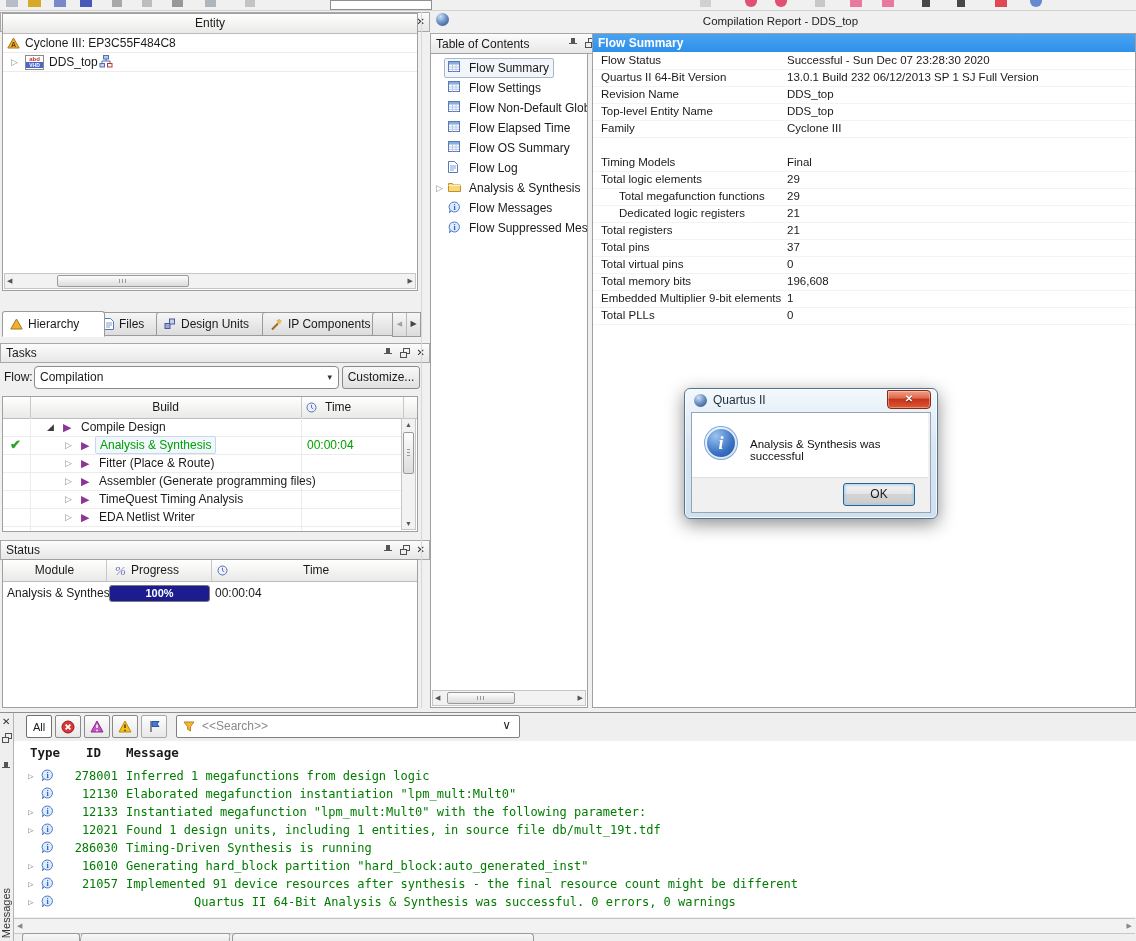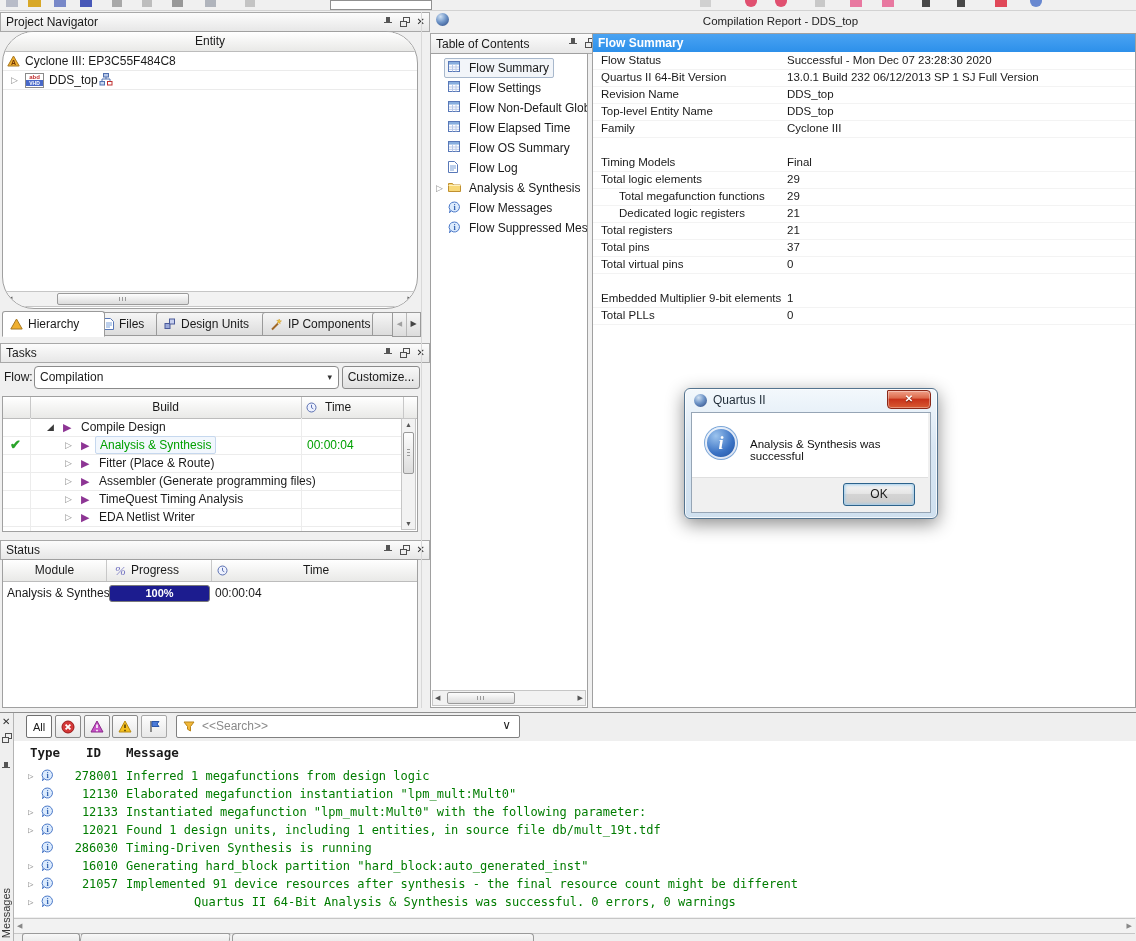--- a/index.html
+++ b/index.html
@@ -95,21 +95,21 @@
   </div>
 
   <div class="dockhdr" style="left:0;top:12px;width:418px;height:18px;">
     <span>Project Navigator</span>
     <span class="hicons">
       <span class="pin-i"></span>
       <span class="float-i"></span>
       <span class="close-i">✕</span>
     </span>
   </div>
-  <div class="whitebox" style="left:2px;top:31px;width:414px;height:276px;border-radius:32px;">
+  <div class="whitebox" style="left:2px;top:13px;width:414px;height:276px;">
     <div class="gridhdr" style="left:0;top:0;right:0;height:19px;text-align:center;line-height:19px;">
       <span>Entity</span>
     </div>
     <div class="abs" style="left:0;top:20px;right:0;height:18px;border-bottom:1px solid #ebebeb;">
       <svg class="abs" style="left:4px;top:3px;" width="13" height="12" viewBox="0 0 13 12">
         <path d="M6.5 1 12.2 11H.8z" fill="#f0b030" stroke="#a87820"></path>
         <text x="6.5" y="10" font-size="7" text-anchor="middle" fill="#703808" font-weight="bold">A</text>
       </svg>
       <span class="task-label" style="left:22px;">Cyclone III: EP3C55F484C8</span>
     </div>
@@ -361,21 +361,21 @@
       <span class="sb-arrow" style="right:2px;top:3px;">▶</span>
     </div>
   </div>
 
   <div class="whitebox" style="left:592px;top:33px;width:542px;height:673px;">
     <div class="abs" style="left:0;top:0;right:0;height:18px;background:linear-gradient(#4aa3f2,#2d90ea);">
       <span style="color:#fff;font-weight:bold;font-size:12px;line-height:18px;padding-left:5px;">Flow Summary</span>
     </div>
     <div class="fs-row" style="top:18px;">
       <span class="fs-label">Flow Status</span>
-      <span class="fs-value">Successful - Mon Dec 07 23:28:30 2020</span>
+      <span class="fs-value">Successful - Sun Dec 07 23:28:30 2020</span>
     </div>
     <div class="fs-row" style="top:35px;">
       <span class="fs-label">Quartus II 64-Bit Version</span>
       <span class="fs-value">13.0.1 Build 232 06/12/2013 SP 1 SJ Full Version</span>
     </div>
     <div class="fs-row" style="top:52px;">
       <span class="fs-label">Revision Name</span>
       <span class="fs-value">DDS_top</span>
     </div>
     <div class="fs-row" style="top:69px;">
@@ -406,20 +406,24 @@
       <span class="fs-label">Total registers</span>
       <span class="fs-value">21</span>
     </div>
     <div class="fs-row" style="top:205px;">
       <span class="fs-label">Total pins</span>
       <span class="fs-value">37</span>
     </div>
     <div class="fs-row" style="top:222px;">
       <span class="fs-label">Total virtual pins</span>
       <span class="fs-value">0</span>
+    </div>
+    <div class="fs-row" style="top:239px;">
+      <span class="fs-label">Total memory bits</span>
+      <span class="fs-value">196,608</span>
     </div>
     <div class="fs-row" style="top:256px;">
       <span class="fs-label">Embedded Multiplier 9-bit elements</span>
       <span class="fs-value">1</span>
     </div>
     <div class="fs-row" style="top:273px;">
       <span class="fs-label">Total PLLs</span>
       <span class="fs-value">0</span>
     </div>
   </div>

